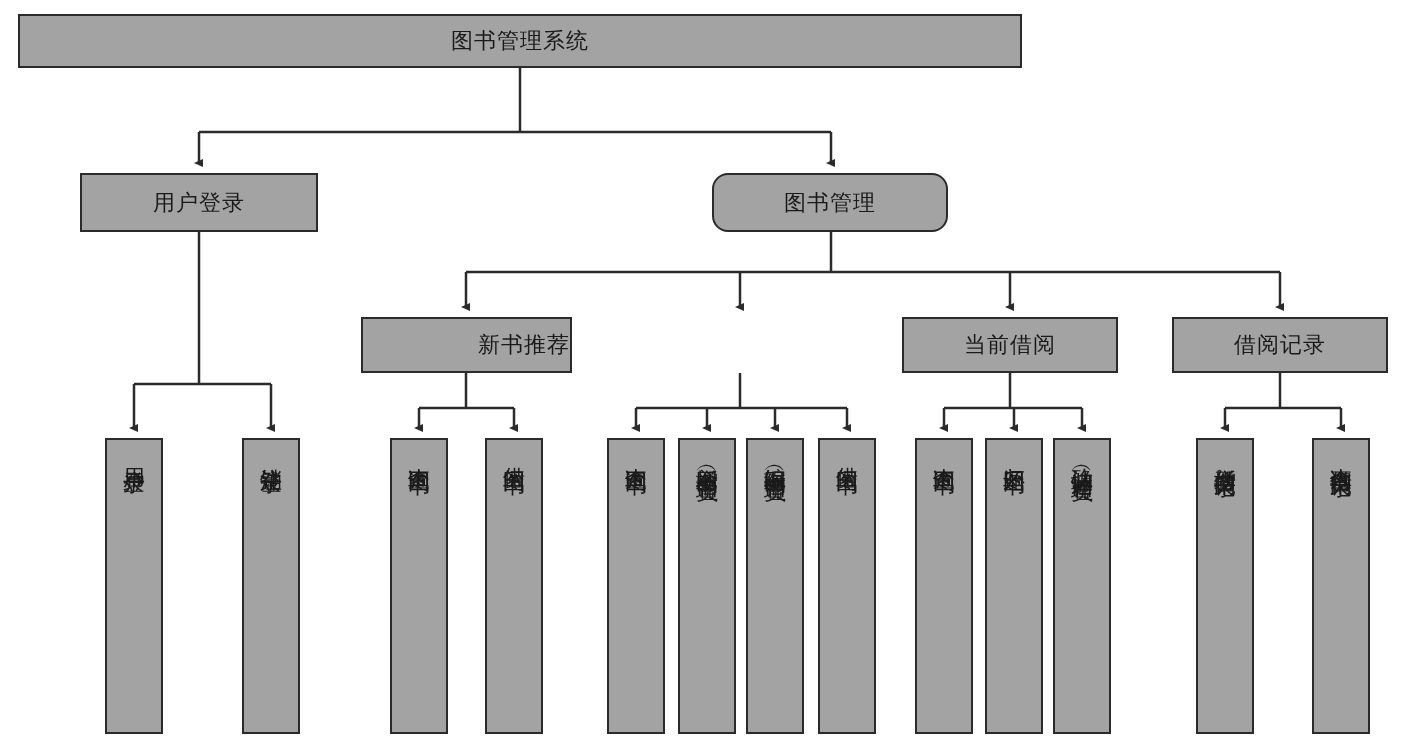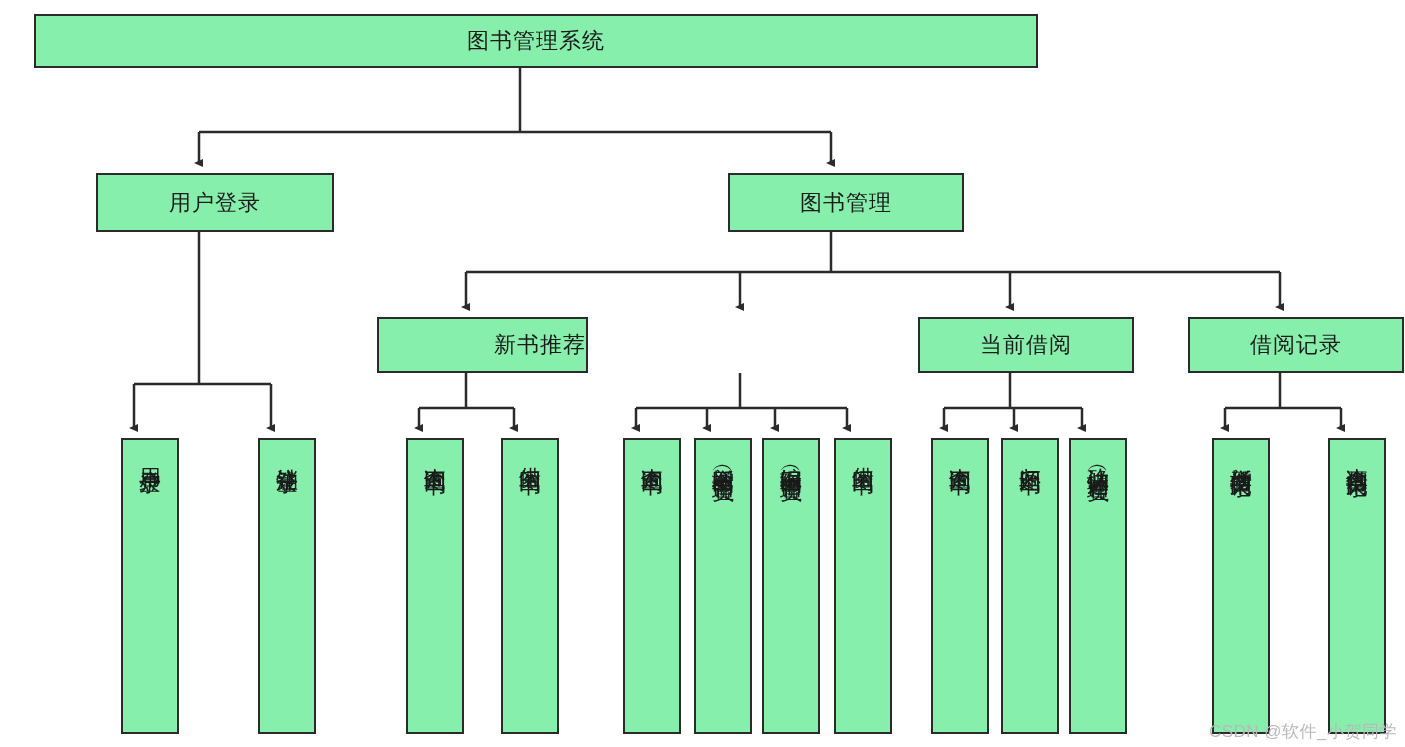--- a/index.html
+++ b/index.html
@@ -21,26 +21,25 @@
     position: absolute;
     left: 0;
     top: 0;
     width: 1405px;
     height: 747px;
   }
   .node {
     position: absolute;
     box-sizing: border-box;
     border: 2px solid #2b2b2b;
-    background: #86efac;
+    background: #a3a3a3;
     display: flex;
     align-items: center;
     justify-content: center;
     color: #1a1a1a;
-    margin-left: 16px;
   }
   .node.horizontal {
     font-size: 22px;
     letter-spacing: 1px;
   }
   .node.vertical {
     align-items: flex-start;
     justify-content: center;
     padding-top: 10px;
   }
@@ -118,21 +117,21 @@
     </g>
   </svg>
 
   <div class="node horizontal" style="left:18px; top:14px; width:1004px; height:54px;">
     <span>图书管理系统</span>
   </div>
 
   <div class="node horizontal" style="left:80px; top:173px; width:238px; height:59px;">
     <span>用户登录</span>
   </div>
-  <div class="node horizontal" style="left:712px; top:173px; width:236px; height:59px;">
+  <div class="node horizontal" style="left:712px; top:173px; width:236px; height:59px;border-radius:16px;">
     <span>图书管理</span>
   </div>
 
   <div class="node horizontal" style="left:361px; top:317px; width:211px; height:56px;justify-content:flex-end;">
     <span>新书推荐</span>
   </div>
   <div class="node horizontal" style="left:902px; top:317px; width:216px; height:56px;">
     <span>当前借阅</span>
   </div>
   <div class="node horizontal" style="left:1172px; top:317px; width:216px; height:56px;">
@@ -176,14 +175,13 @@
     <span class="vlabel">确认归还（管理员）</span>
   </div>
 
   <div class="node vertical" style="left:1196px; top:438px; width:58px; height:296px;">
     <span class="vlabel">新增借阅记录</span>
   </div>
   <div class="node vertical" style="left:1312px; top:438px; width:58px; height:296px;">
     <span class="vlabel">查询借阅记录</span>
   </div>
 
-  <div class="watermark">CSDN @软件_小贺同学</div>
 </div>
 
 </body></html>

